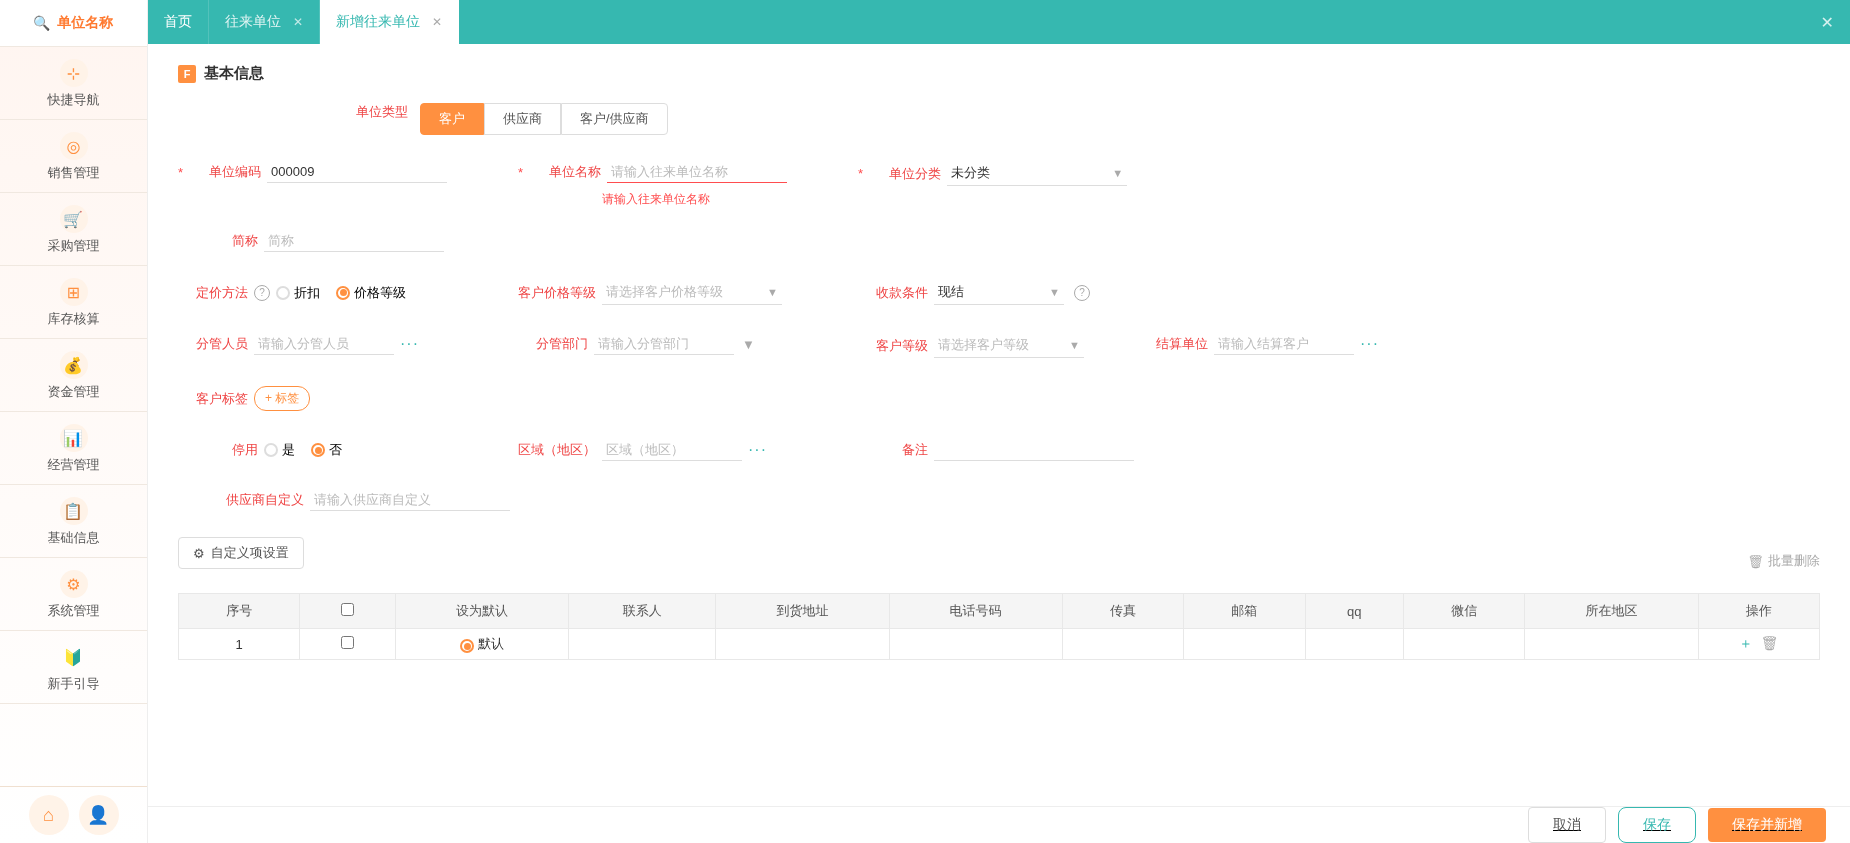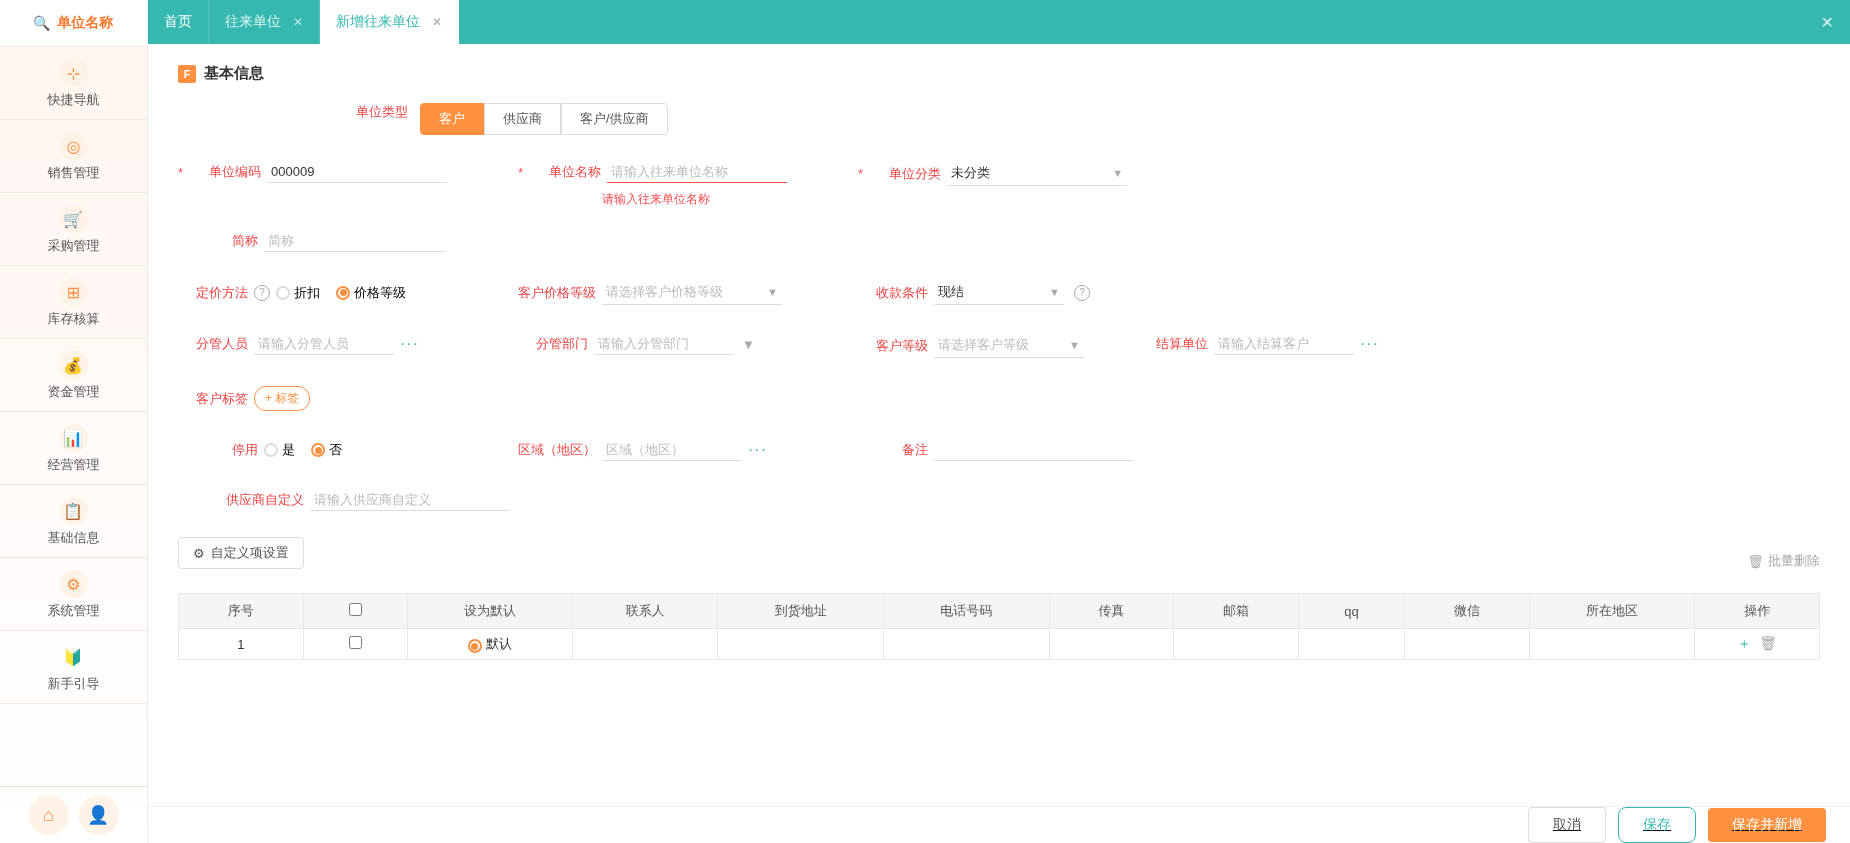--- a/index.html
+++ b/index.html
@@ -247,21 +247,21 @@
     
     .contact-table {
       width: 100%;
       border-collapse: collapse;
       margin-top: 8px;
       font-size: 13px;
     }
     .contact-table th {
       background: #f5f5f5;
       border: 1px solid #e8e8e8;
-      padding: 8px 26px;
+      padding: 8px 17px;
       color: #555;
       font-weight: normal;
       text-align: center;
     }
     .contact-table td {
       border: 1px solid #e8e8e8;
       padding: 6px 10px;
       text-align: center;
       color: #333;
     }

